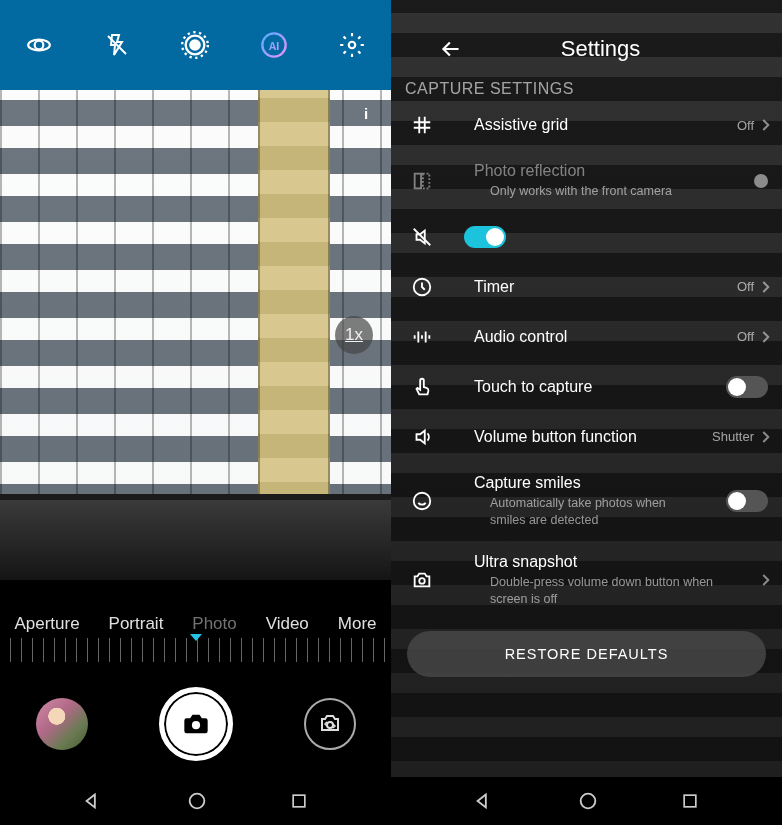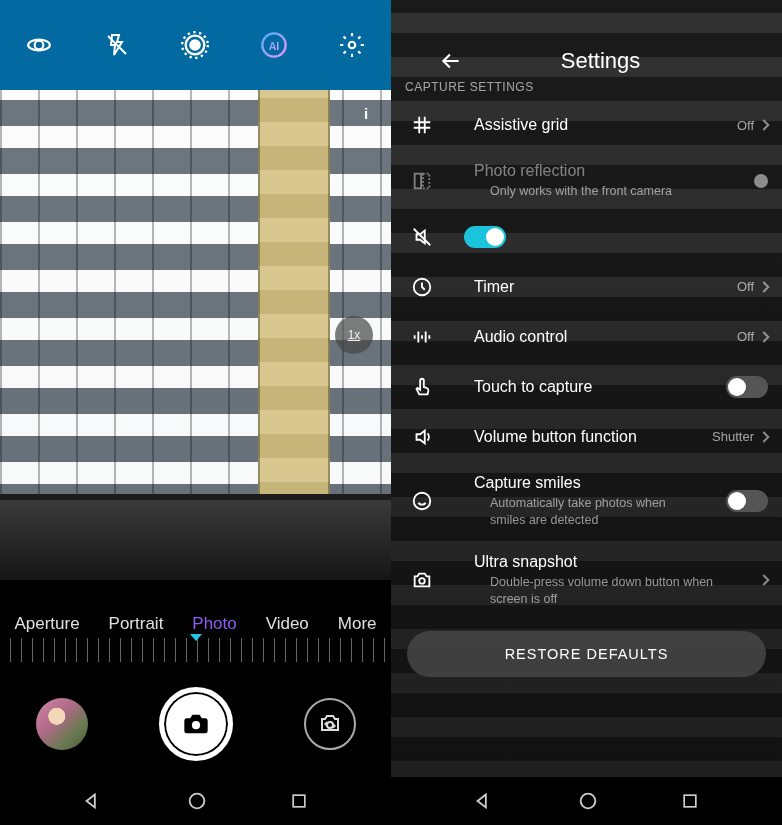--- a/index.html
+++ b/index.html
@@ -48,36 +48,36 @@
   }
   .ground {
     position:absolute; bottom:0; left:0; right:0; height:80px;
     background: linear-gradient(#3a3a3a,#151515);
   }
   .zoom-badge {
     position:absolute; right:18px; top:50%; transform:translateY(-50%);
     width:38px; height:38px; border-radius:50%;
     background:rgba(70,70,70,0.7);
     display:flex; align-items:center; justify-content:center;
-    font-size:12px; color:#eee;text-decoration:underline;
+    font-size:17px; color:#eee;text-decoration:underline;
   }
   .info-dot {
     position:absolute; right:14px; top:12px;
     width:22px; height:22px; display:flex; align-items:center; justify-content:center;
     color:#fff; font-weight:bold; font-size:15px;
   }
 
   .mode-row {
     position:absolute; top:602px; left:0; right:0; height:44px;
     display:flex; justify-content:space-around; align-items:center;
     font-size:17px;
     background:#000;
   }
   .mode-row .mode { color:#e0e0e0; }
-  .mode-row .mode.active { color:#8b5cf6; font-weight:500; }
+  .mode-row .mode.active { color:#737373; font-weight:500; }
 
   .ruler {
     position:absolute; top:638px; left:0; right:0; height:24px;
     background: repeating-linear-gradient(90deg, transparent 0 10px, #666 10px 11px);
   }
   .ruler::after{
     content:""; position:absolute; left:50%; top:-4px; transform:translateX(-50%);
     border-left:6px solid transparent; border-right:6px solid transparent;
     border-top:7px solid #22c5e8;
   }
@@ -112,26 +112,26 @@
   
   .settings-bg {
     position:absolute; inset:0;
     background:
       linear-gradient(rgba(10,10,10,0.82),rgba(10,10,10,0.9)),
       repeating-linear-gradient(0deg, rgba(255,255,255,0.7) 0 20px, rgba(80,80,80,0.8) 20px 44px),
       linear-gradient(#b0b4b8,#777);
   }
   .settings-header {
     position:absolute; top:24px; left:0; right:0; height:50px;
-    display:flex; align-items:flex-end;padding-left:28px;
+    display:flex; align-items:center;padding-left:28px;
   }
   .settings-header .back { margin-left:14px; width:36px; display:flex; align-items:center; justify-content:center;}
   .settings-header .title { flex:1; text-align:center; font-size:22px; font-weight:400; margin-right:50px;}
   .section-label {
-    position:absolute; top:80px; left:14px; font-size:12px; letter-spacing:0.5px; color:rgba(255,255,255,0.6);
+    position:absolute; top:80px; left:14px; font-size:16px; letter-spacing:0.5px; color:rgba(255,255,255,0.6);
   }
   .settings-list {
     position:absolute; top:100px; left:0; right:0; bottom:48px;
     padding:0 10px;
   }
   .srow {
     display:flex; align-items:center; padding:12px 4px;
     min-height:50px;
     gap:25px;
   }

